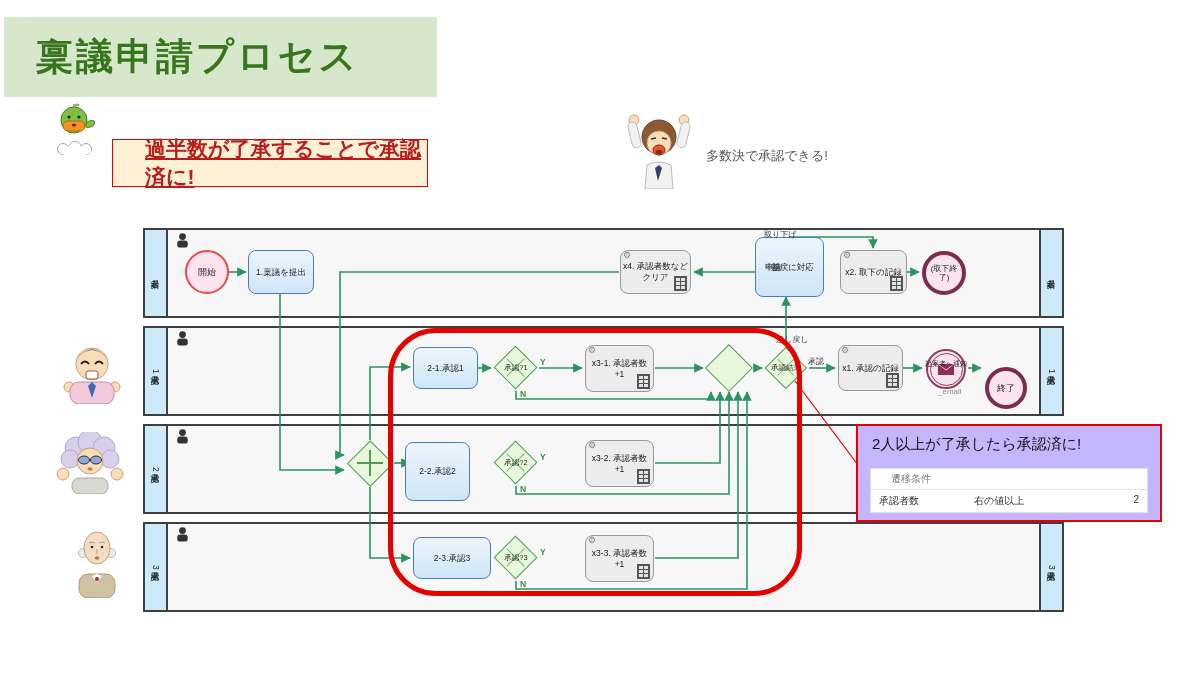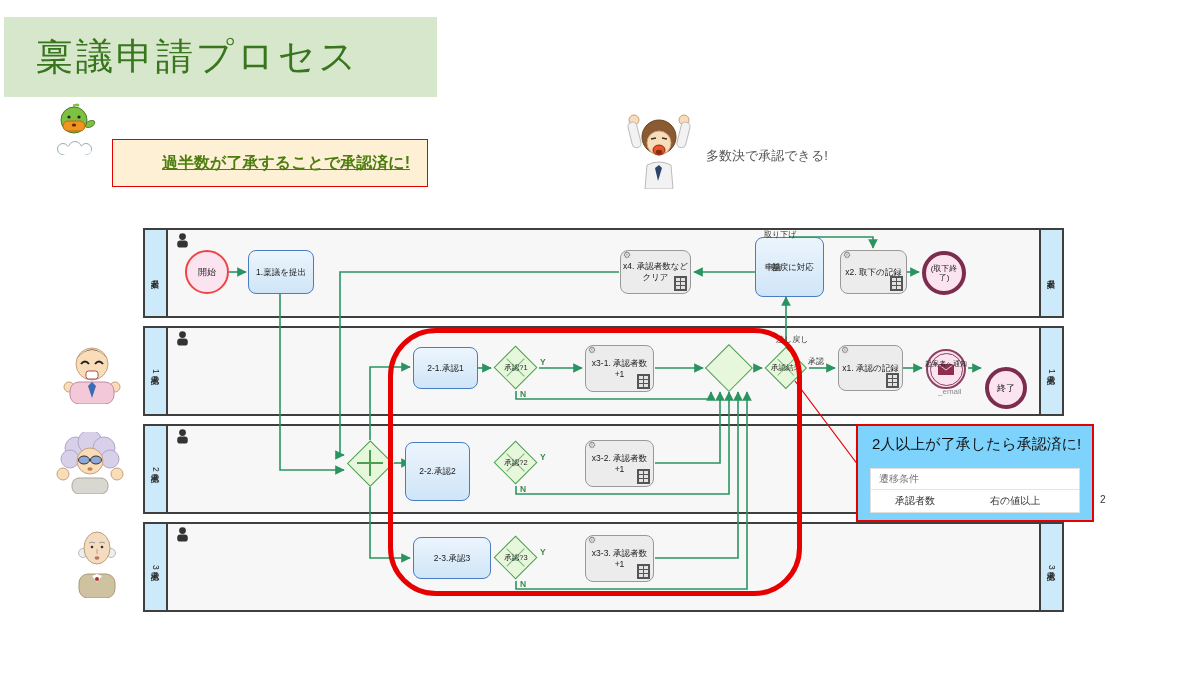--- a/index.html
+++ b/index.html
@@ -1,25 +1,25 @@
 <!DOCTYPE html>
 <html><head>
 <meta charset="utf-8">
 <style>
   html,body{margin:0;padding:0;background:#fff;}
   #stage{position:relative;width:1200px;height:675px;background:#fff;overflow:hidden;
          font-family:"Liberation Sans","DejaVu Sans",sans-serif;color:#222;}
   
   .title-banner{position:absolute;left:4px;top:17px;width:433px;height:80px;background:#d7e7cc;
     display:flex;align-items:center;}
-  .title-banner span{margin-left:32px;font-size:37px;font-weight:normal;color:#38761d;letter-spacing:3px;}
+  .title-banner span{margin-left:32px;font-size:37px;font-weight:bold;color:#38761d;letter-spacing:3px;}
   
   .left-note{position:absolute;left:112px;top:139px;width:314px;height:46px;background:#fdf0d5;
     border:1.6px solid #e60000;display:flex;align-items:center;justify-content:center;}
-  .left-note span{font-size:16px;font-weight:bold;color:#4d7c0f;text-decoration:underline;margin-left:32px;}
+  .left-note span{font-size:21px;font-weight:bold;color:#b91c1c;text-decoration:underline;margin-left:32px;}
   .right-note{position:absolute;left:706px;top:147px;font-size:13px;color:#555;}
   
   .lane{position:absolute;left:143px;width:921px;height:90px;background:#f7f7f7;
     border:2px solid #3f3f3f;box-sizing:border-box;z-index:1;}
   .lane-head{position:absolute;left:0;top:0;bottom:0;width:21px;background:#cdeafa;
     border-right:2px solid #3f3f3f;display:flex;align-items:center;justify-content:center;}
   .lane-head.right{left:auto;right:0;border-right:none;border-left:2px solid #3f3f3f;}
   .lane-label{writing-mode:vertical-rl;font-size:8.5px;color:#222;}
   .person{position:absolute;left:31px;top:3px;width:13px;height:15px;}
   
@@ -49,26 +49,26 @@
   .diamond.xor::after{content:"";position:absolute;top:8%;bottom:8%;left:calc(50% - 1px);border-left:1.5px solid #79b97e;}
   .gw-label{position:relative;z-index:2;font-size:7.5px;color:#1a1a1a;text-align:center;}
   .plus-h{position:absolute;left:50%;top:50%;width:26px;height:2px;margin:-1px 0 0 -13px;background:#4c9e52;z-index:2;}
   .plus-v{position:absolute;left:50%;top:50%;width:2px;height:26px;margin:-13px 0 0 -1px;background:#4c9e52;z-index:2;}
   .edge-label{position:absolute;z-index:3;font-size:8px;color:#333;}
   .yn{position:absolute;z-index:3;font-size:8.5px;color:#3c8a46;font-weight:bold;}
   .overlap{margin-right:-9px;opacity:.85;color:#333;text-shadow:0 0 1.2px #222;letter-spacing:-1px;position:relative;z-index:1;}
   
   #red-rect{position:absolute;left:388px;top:328px;width:414px;height:268px;border:5px solid #e60000;
     border-radius:48px;z-index:6;box-sizing:border-box;}
-  .callout{position:absolute;left:856px;top:424px;width:238px;height:98px;background:#7dd3fc;
+  .callout{position:absolute;left:856px;top:424px;width:306px;height:98px;background:#c4b5fd;
     border:2px solid #e60000;z-index:7;box-sizing:border-box;}
   .callout-title{position:absolute;left:14px;top:9px;font-size:15px;color:#111;}
   .callout-table{position:absolute;left:12px;right:12px;top:42px;background:#fff;border:1px solid #e0e0e0;font-size:10px;}
-  .ct-head{padding:3px 8px;color:#777;border-bottom:1px solid #e4e4e4;}
-  .ct-row{display:grid;grid-template-columns:95px 110px 1fr;padding:4px 24px;color:#333;}
+  .ct-head{padding:3px 20px;color:#777;border-bottom:1px solid #e4e4e4;}
+  .ct-row{display:grid;grid-template-columns:95px 110px 1fr;padding:4px 8px;color:#333;}
   .ct-row .val{text-align:right;}
   
   .logo{position:absolute;left:884px;top:634px;font-size:27px;}
   .logo .brand{color:#2f9e41;font-weight:bold;}
   .logo .suffix{color:#3c3c3c;}
   .avatar{position:absolute;z-index:2;}
 </style>
 </head>
 <body>
 

